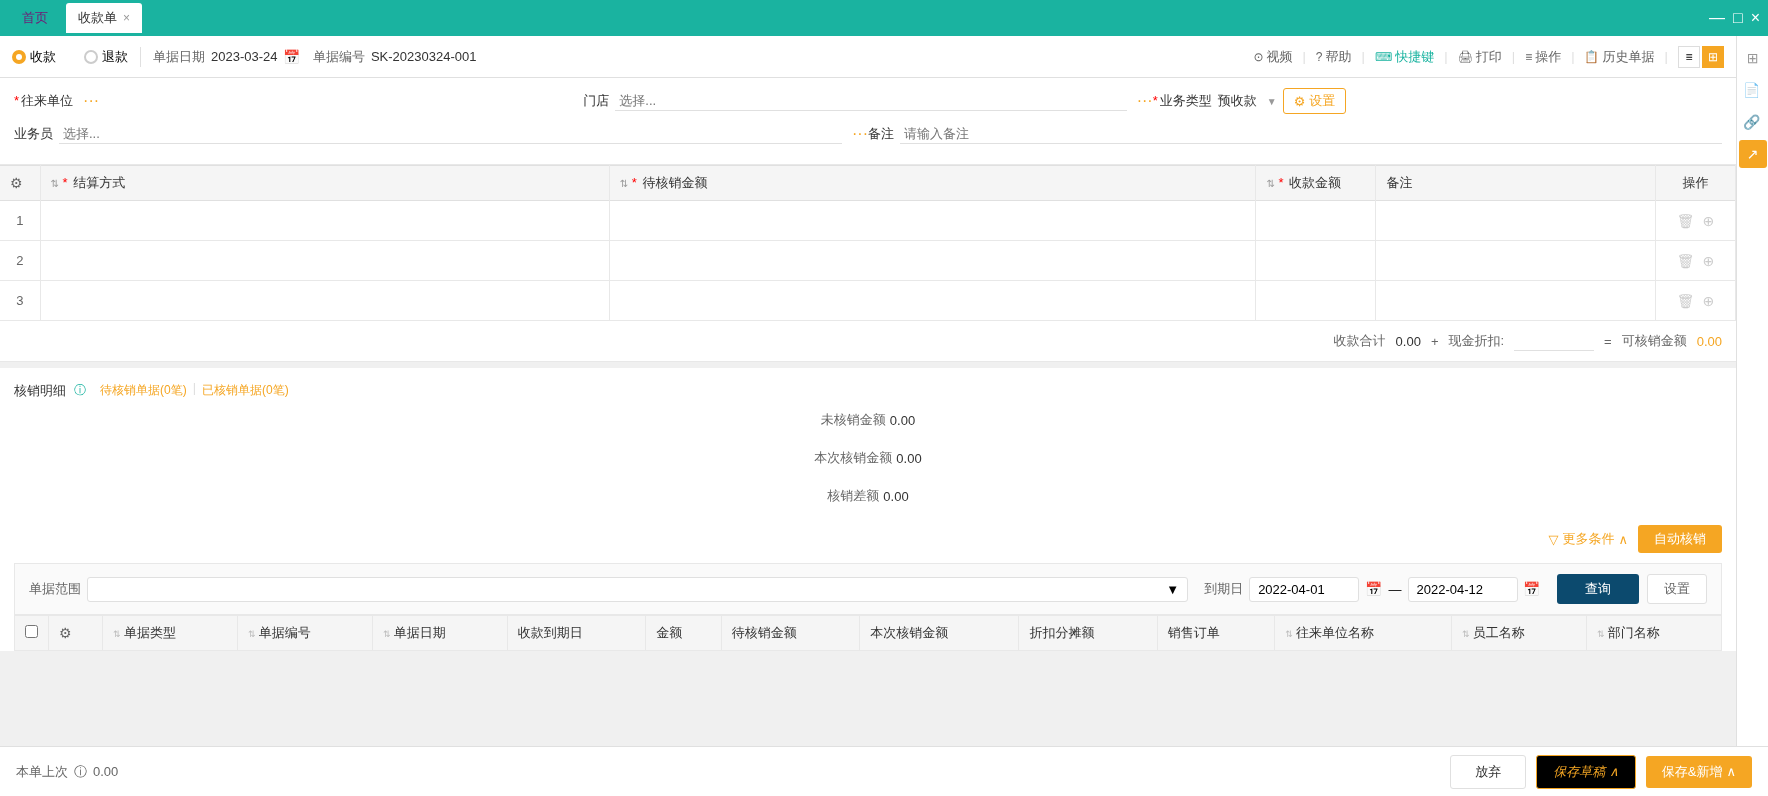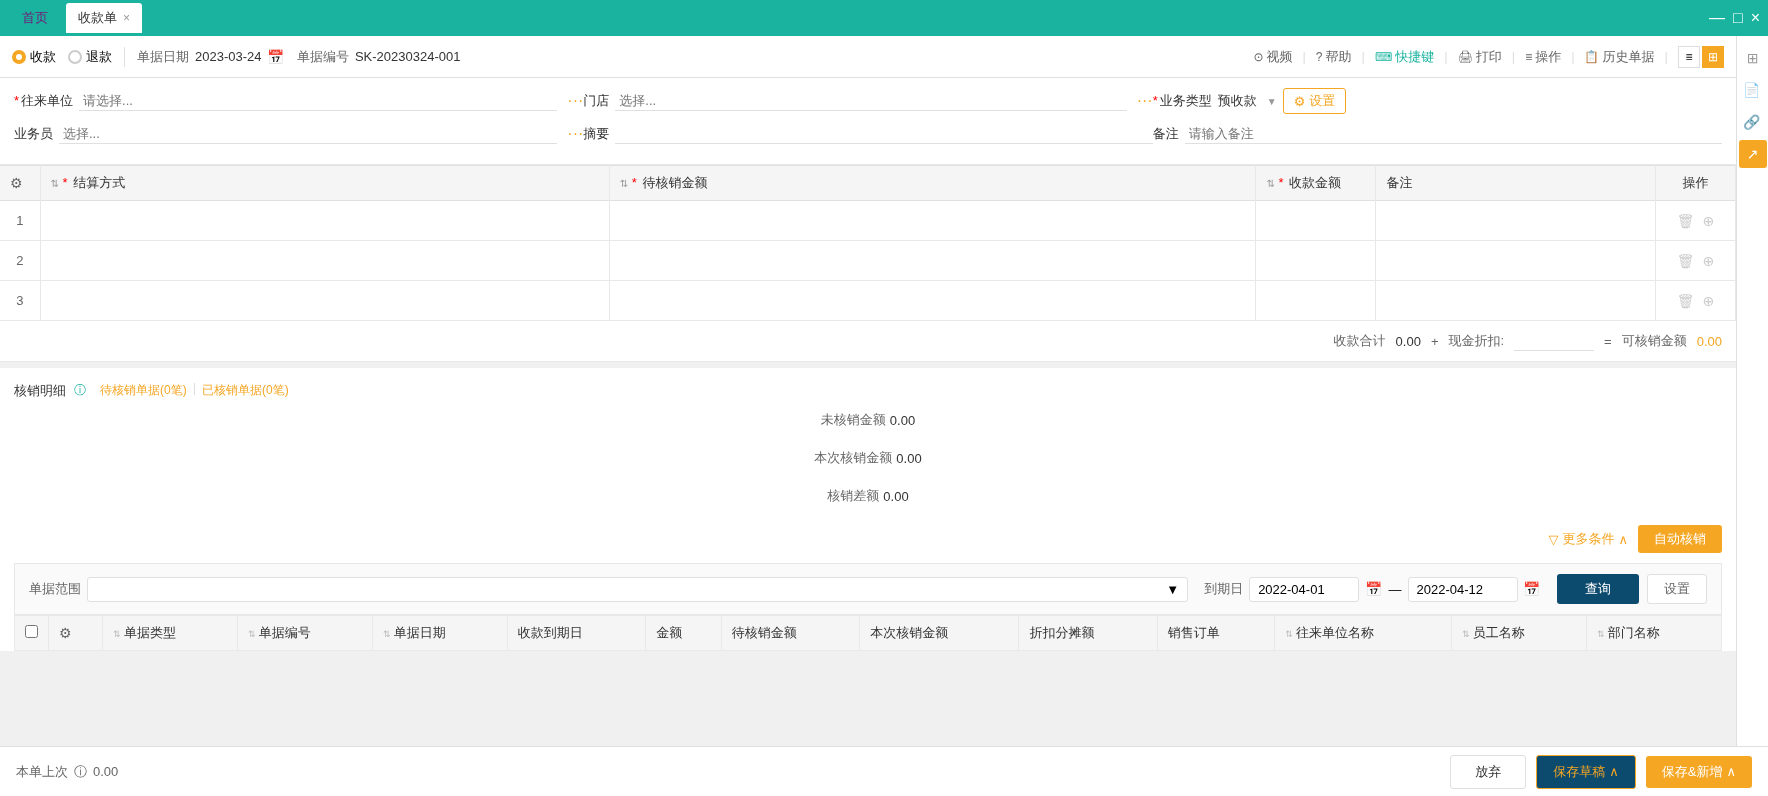--- a/index.html
+++ b/index.html
@@ -43,21 +43,21 @@
     
     .toolbar {
       background: #fff;
       border-bottom: 1px solid #e0e0e0;
       padding: 8px 12px;
       display: flex;
       align-items: center;
       gap: 12px;
       height: 42px;
     }
-    .radio-group { display: flex; align-items: center; gap: 12px; text-align: center; }
+    .radio-group { display: flex; align-items: center; gap: 28px; text-align: center; }
     .radio-item { display: flex; align-items: center; gap: 4px; cursor: pointer; }
     .radio-dot { width: 14px; height: 14px; border-radius: 50%; border: 2px solid #f5a623; background: #f5a623; display: flex; align-items: center; justify-content: center; }
     .radio-dot-inner { width: 6px; height: 6px; background: #fff; border-radius: 50%; }
     .radio-empty { width: 14px; height: 14px; border-radius: 50%; border: 2px solid #ccc; }
     .toolbar-divider { width: 1px; height: 20px; background: #e0e0e0; }
     .toolbar-info { display: flex; align-items: center; gap: 6px; color: #333; }
     .toolbar-label { color: #666; }
     .toolbar-value { color: #333; font-weight: 500; }
     .calendar-icon { color: #f5a623; cursor: pointer; font-size: 14px; }
     .toolbar-right { margin-left: auto; display: flex; align-items: center; gap: 10px; }
@@ -322,29 +322,30 @@
       border: 1px solid #e0e0e0;
       background: #fff;
       color: #333;
       padding: 7px 24px;
       border-radius: 3px;
       cursor: pointer;
       font-size: 13px;
     }
     .btn-save-draft {
       border: 1px solid #f5a623;
-      background: #0c4a6e;
+      background: #000000;
       color: #f5a623;
       padding: 7px 16px;
       border-radius: 3px;
       cursor: pointer;
       font-size: 13px;
       display: flex;
       align-items: center;
       gap: 4px;
+      font-style: italic;
     }
     .btn-save-new {
       background: #f5a623;
       color: #fff;
       border: none;
       padding: 7px 16px;
       border-radius: 3px;
       cursor: pointer;
       font-size: 13px;
       display: flex;
@@ -449,21 +450,20 @@
       </div>
     </div>
   </div>
 
   <div class="form-area">
     <div class="form-row">
       <div class="form-field">
         <span class="field-label">
           <span class="required-star">*</span><span>往来单位</span>
         </span>
-        <input class="field-input" placeholder="请选择..." style="">
         <span class="dots-btn">···</span>
       </div>
       <div class="form-field">
         <span class="field-label">门店</span>
         <input class="field-input" placeholder="选择..." style="">
         <span class="dots-btn">···</span>
       </div>
       <div class="form-field">
         <span class="field-label">
           <span class="required-star">*</span><span>业务类型</span>
@@ -476,24 +476,20 @@
         </button>
       </div>
     </div>
     <div class="form-row">
       <div class="form-field">
         <span class="field-label">业务员</span>
         <input class="field-input" placeholder="选择..." style="">
         <span class="dots-btn">···</span>
       </div>
       <div class="form-field">
-        <span class="field-label">摘要</span>
-        <input class="field-input" style="flex: 2 1 0%;">
-      </div>
-      <div class="form-field">
         <span class="field-label">备注</span>
         <input class="field-input" style="flex: 2 1 0%;" placeholder="请输入备注">
       </div>
     </div>
   </div>
 
   <div class="table-container">
     <table class="data-table">
       <thead>
         <tr>

